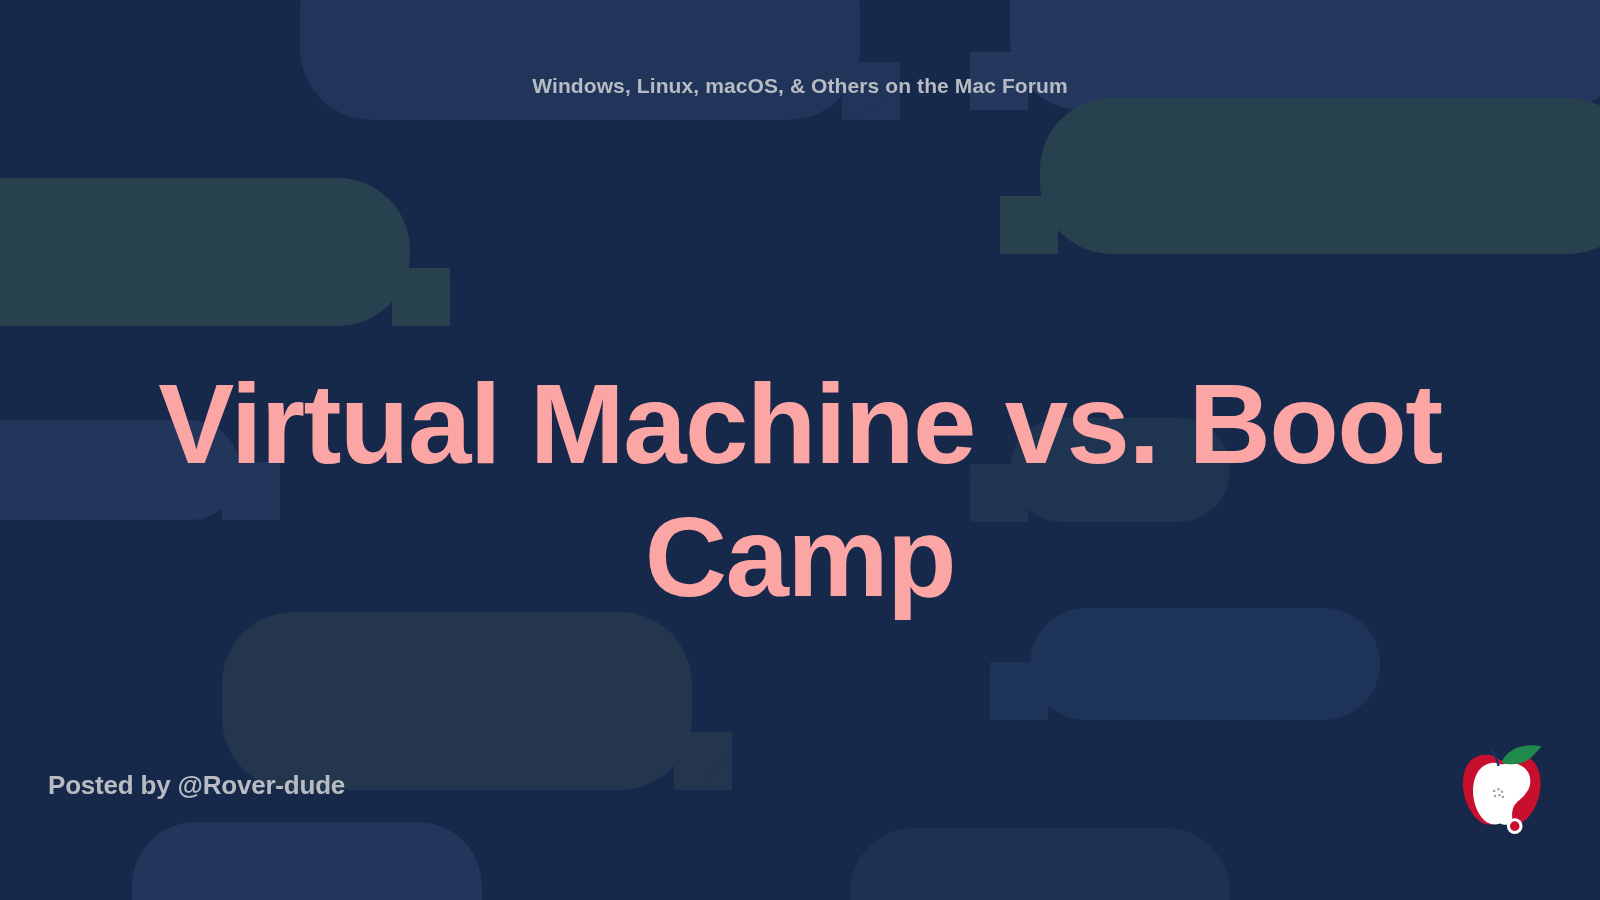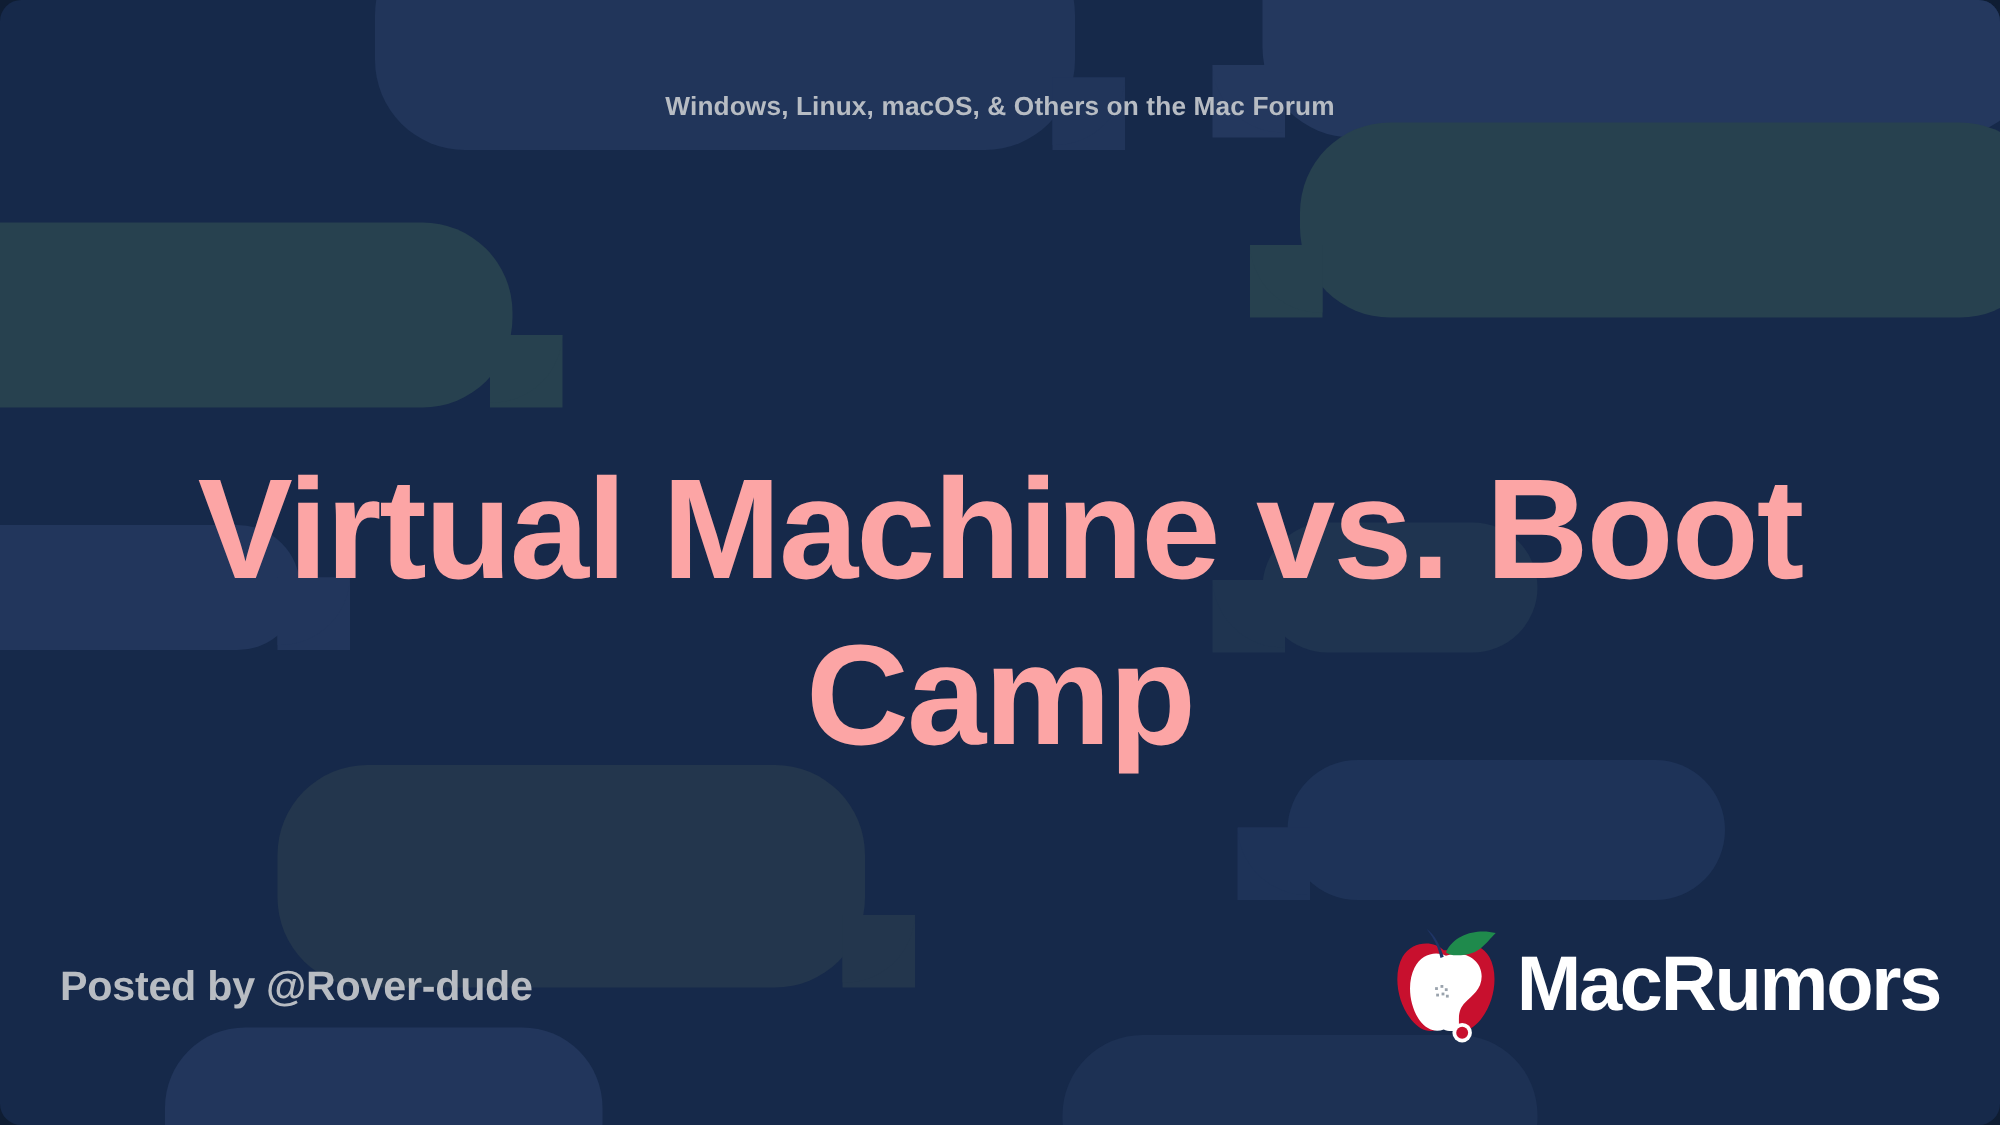--- a/index.html
+++ b/index.html
@@ -7,21 +7,20 @@
     padding: 0;
     background: #0f1d33;
   }
   #stage {
     position: relative;
     width: 1600px;
     height: 900px;
     overflow: hidden;
     background: #16294a;
     font-family: "Liberation Sans", sans-serif;
-    border-radius: 17px;
     -webkit-font-smoothing: antialiased;
   }
 
   
   #bubbles {
     position: absolute;
     inset: 0;
     overflow: hidden;
     pointer-events: none;
   }
@@ -94,21 +93,21 @@
     letter-spacing: -1.6px;
     padding: 0 60px;
     box-sizing: border-box;
   }
 
   #posted-by {
     position: absolute;
     left: 48px;
     top: 770px;
     color: #b8bcc2;
-    font-size: 33px;
+    font-size: 26px;
     font-weight: bold;
     letter-spacing: -0.2px;
   }
 
   
   #brand {
     position: absolute;
     right: 48px;
     top: 736px;
     display: flex;
@@ -208,17 +207,16 @@
 
         <path id="apple-leaf" d="M62 30
                  C 70 12, 92 8, 108 12
                  C 98 22, 94 30, 80 32
                  C 72 33, 66 33, 62 30 Z" fill="#1f8a4c"></path>
 
         <path id="apple-stem" d="M60 34
                  C 56 22, 52 14, 44 8
                  C 52 18, 55 26, 57 35 Z" fill="#1f3566"></path>
       </svg>
-      <span id="brand-word" style="color: rgb(255, 255, 255);">MacRumors</span>
     </div>
 
   </div>
 </div>
 
 </body></html>

